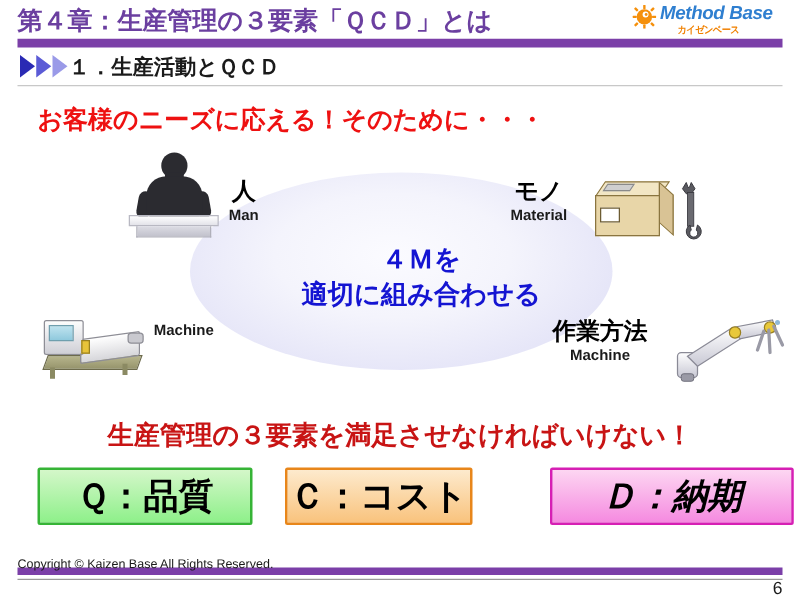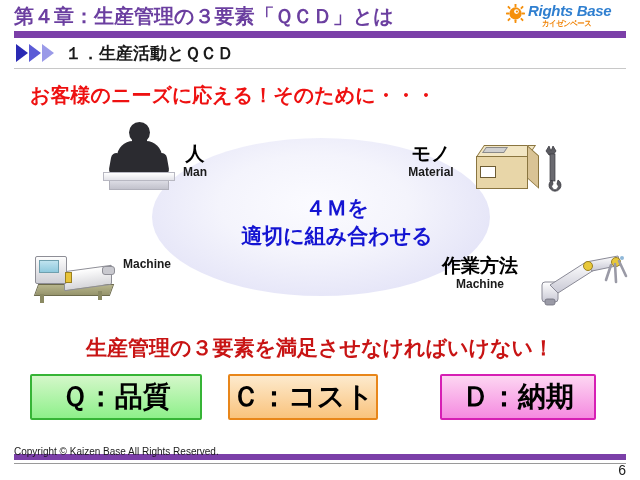--- a/index.html
+++ b/index.html
@@ -88,21 +88,20 @@
     width: 0;
     height: 0;
     border-top: 9px solid transparent;
     border-bottom: 9px solid transparent;
     margin-right: 1px;
   }
   .chev.c1 { border-left: 12px solid #2a2ab4; }
   .chev.c2 { border-left: 12px solid #5b5bd6; }
   .chev.c3 { border-left: 12px solid #9a9ae8; }
   #subheading-label {
-    margin-left: 10px;
     font-size: 17px;
     font-weight: bold;
     color: #1a1a1a;
     white-space: nowrap;
   }
   #subheading-rule {
     position: absolute;
     left: 14px;
     top: 68px;
     width: 612px;
@@ -408,23 +407,24 @@
     border: 2px solid #36b436;
   }
   #qcd-c {
     left: 228px;
     width: 150px;
     background: linear-gradient(#fdeacd, #f9c37d);
     border: 2px solid #e8861a;
   }
   #qcd-d {
     left: 440px;
-    width: 156px;
+    width: 195px;
     background: linear-gradient(#fdd6f2, #f58ae0);
     border: 2px solid #d61fb4;
+    font-style: italic;
   }
 
   
   #footer-bar {
     position: absolute;
     left: 14px;
     top: 454px;
     width: 612px;
     height: 6px;
     background: #7b3fa8;
@@ -472,21 +472,21 @@
           <rect x="33" y="18" width="7" height="4" rx="1"></rect>
           <rect x="4" y="4" width="4" height="7" rx="1" transform="rotate(-45 6 7)"></rect>
           <rect x="32" y="4" width="4" height="7" rx="1" transform="rotate(45 34 7)"></rect>
           <rect x="4" y="29" width="4" height="7" rx="1" transform="rotate(45 6 33)"></rect>
           <rect x="32" y="29" width="4" height="7" rx="1" transform="rotate(-45 34 33)"></rect>
         </g>
       </g>
       <circle cx="22" cy="16" r="5" fill="#ffffff"></circle>
       <circle cx="23" cy="16" r="2.4" fill="#f5900c"></circle>
     </svg>
-    <div id="logo-text">Rights Base</div>
+    <div id="logo-text">Method Base</div>
     <div id="logo-sub">カイゼンベース</div>
   </div>
 
   <div id="subheading">
     <span class="chev c1"></span>
     <span class="chev c2"></span>
     <span class="chev c3"></span>
     <span id="subheading-label">１．生産活動とＱＣＤ</span>
   </div>
   <div id="subheading-rule"></div>

